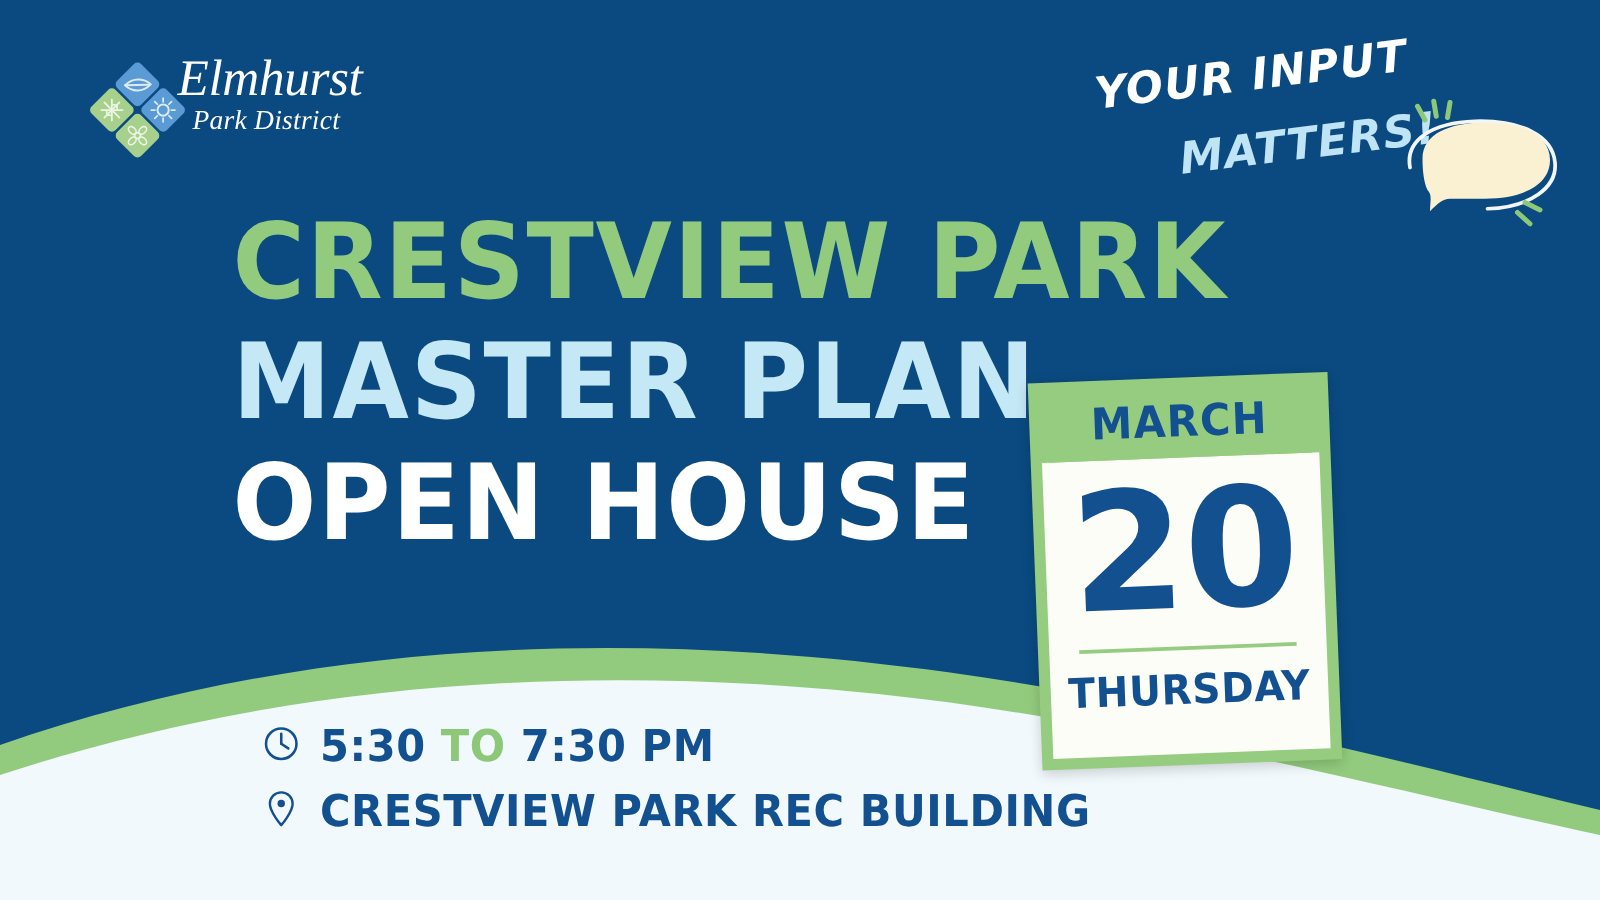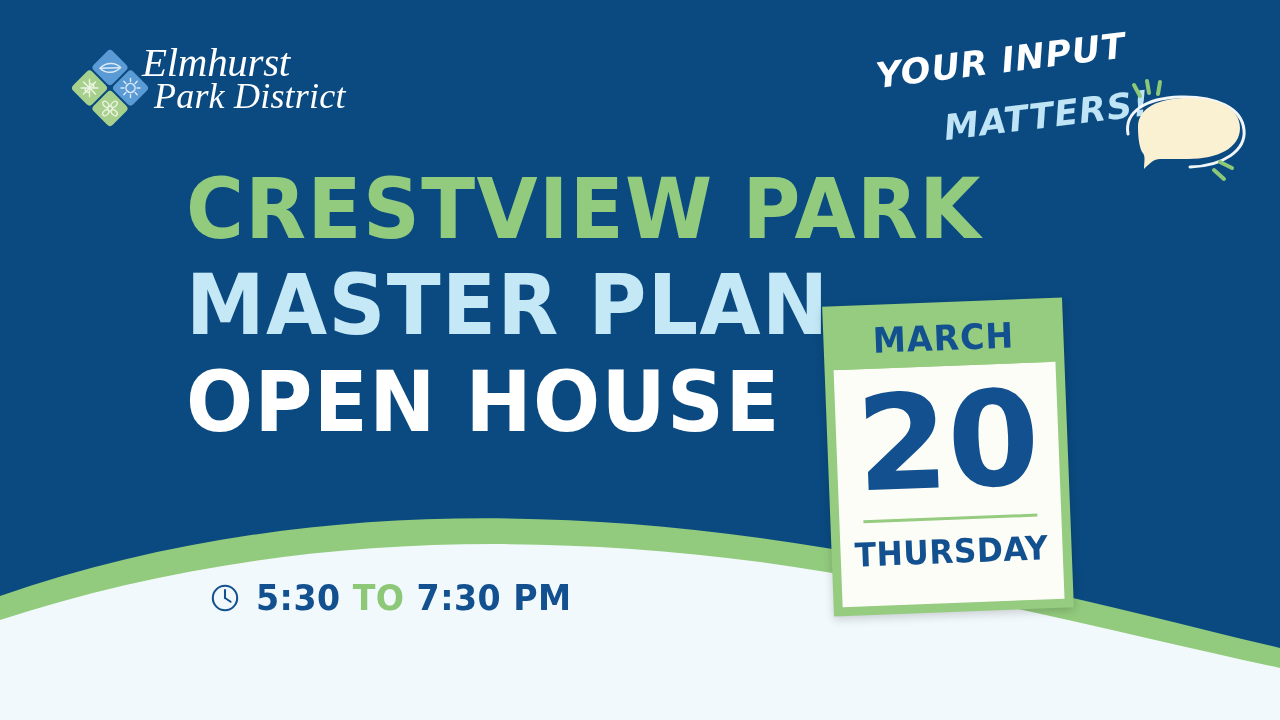--- a/index.html
+++ b/index.html
@@ -51,21 +51,21 @@
     font-size: 41px;
     line-height: 40px;
     color: #ffffff;
     letter-spacing: -0.3px;
     white-space: nowrap;
   }
   .logo-line2 {
     font-family: "Liberation Serif", serif;
     font-style: italic;
     font-weight: 400;
-    font-size: 36px;
+    font-size: 22px;
     line-height: 28px;
     color: #ffffff;
     letter-spacing: 0.2px;
     margin-left: 12px;
     white-space: nowrap;
   }
 
   
   .badge {
     position: absolute;
@@ -193,21 +193,21 @@
 
   
   .details {
     position: absolute;
     left: 210px;
     top: 578px;
     width: 720px;
   }
   .detail-row {
     display: flex;
-    align-items: center;
+    align-items: flex-start;
     gap: 16px;
     margin-bottom: 12px;
   }
   .detail-icon {
     width: 30px;
     height: 34px;
     flex: 0 0 30px;
     display: flex;
     align-items: center;
     justify-content: center;
@@ -336,16 +336,25 @@
           <line x1="16" y1="16" x2="22" y2="20" stroke="#12508f" stroke-width="2.2" stroke-linecap="round"></line>
         </svg>
       </span>
       <span class="detail-text">
         <span>5:30</span>
         <span class="sep">TO</span>
         <span>7:30 PM</span>
       </span>
     </div>
 
+    <div class="detail-row">
+      <span class="detail-icon">
+        <svg viewBox="0 0 32 36" width="28" height="32">
+          <path d="M16,3 C10.2,3 5.6,7.6 5.6,13.4 C5.6,21 16,33 16,33 C16,33 26.4,21 26.4,13.4 C26.4,7.6 21.8,3 16,3 Z" fill="none" stroke="#12508f" stroke-width="2.2" stroke-linejoin="round"></path>
+          <circle cx="16" cy="13.2" r="3.4" fill="#12508f"></circle>
+        </svg>
+      </span>
+      <span class="detail-text">CRESTVIEW PARK REC BUILDING</span>
+    </div>
 
   </div>
 
 </div>
 
 </body></html>

